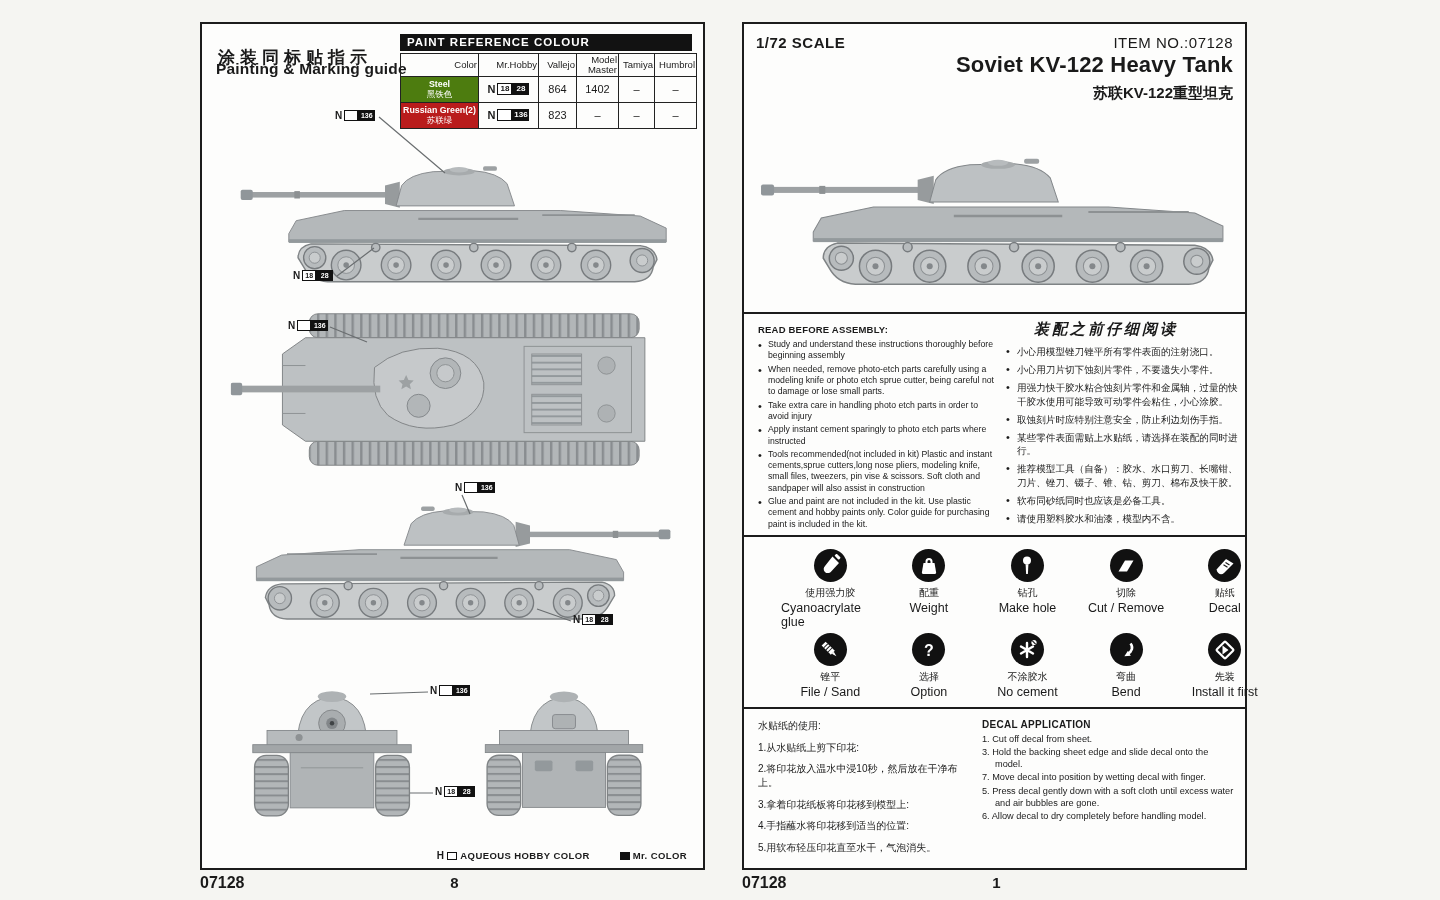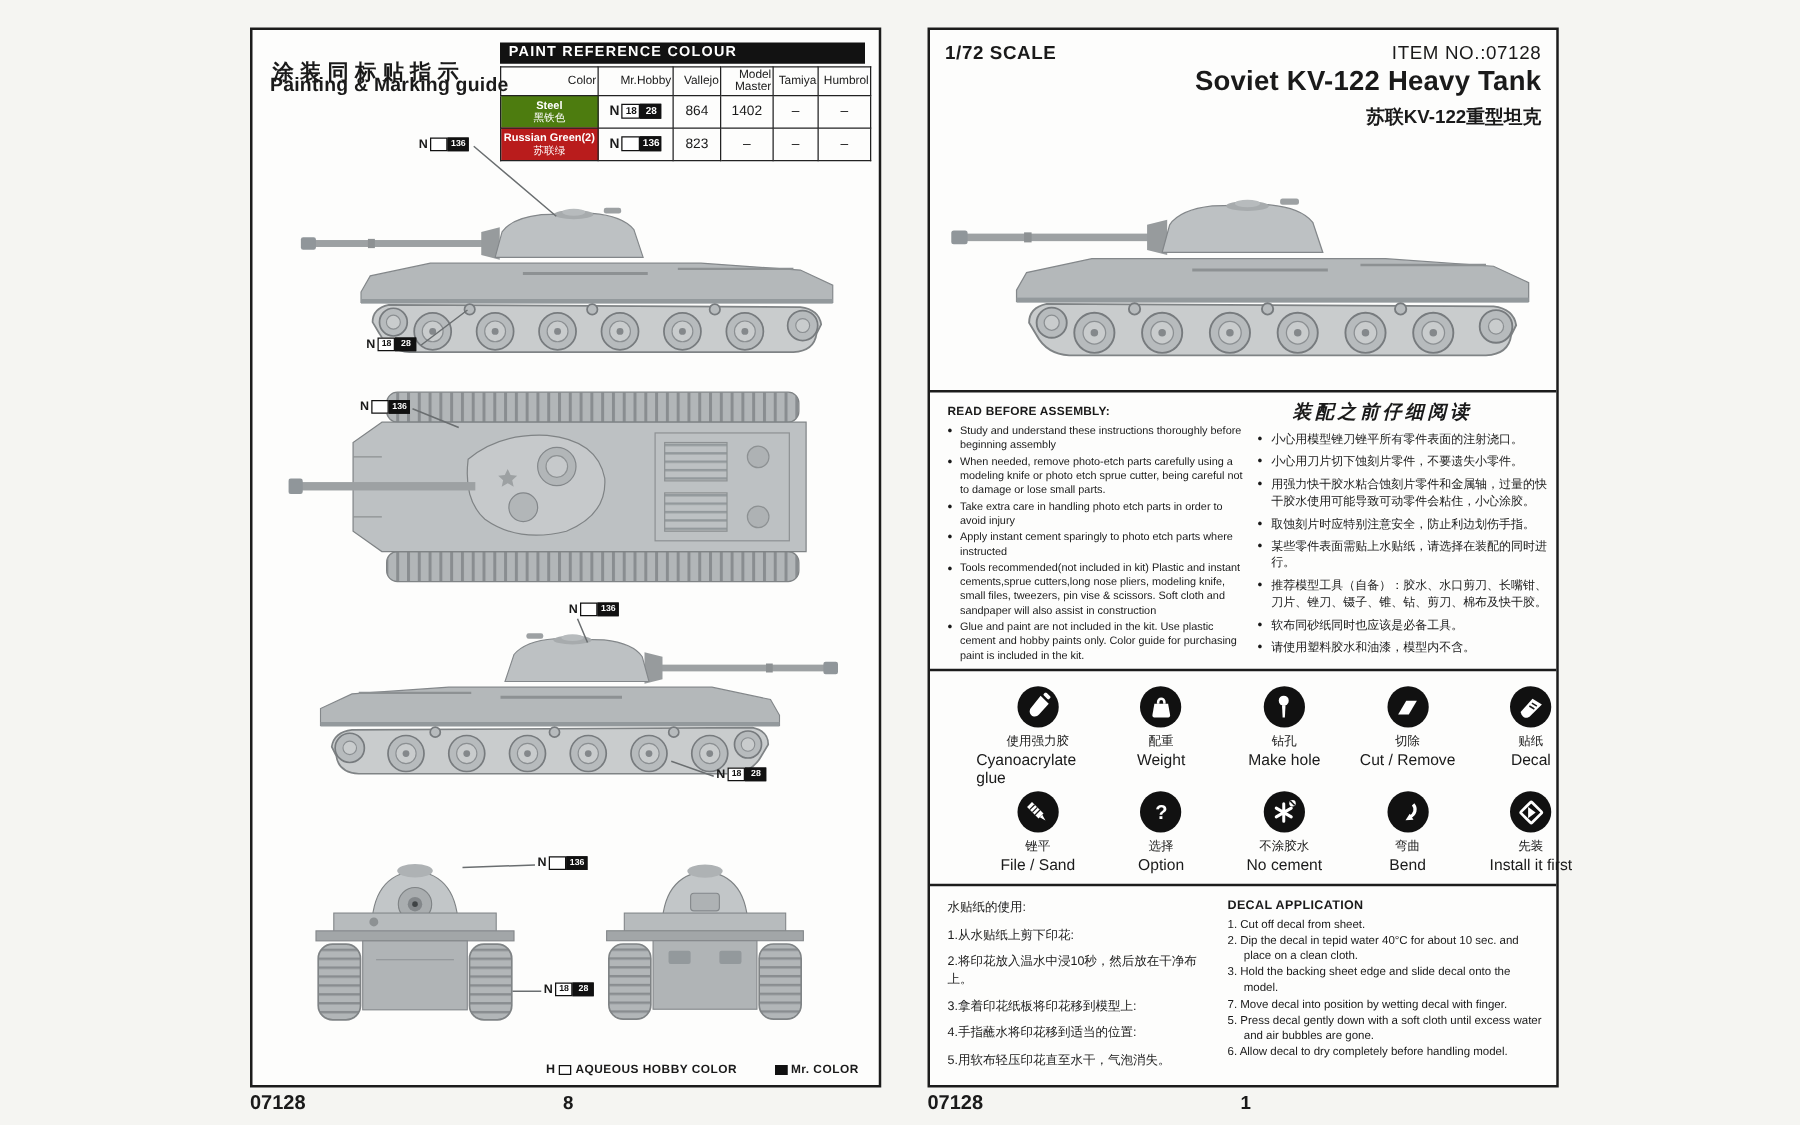--- a/index.html
+++ b/index.html
@@ -502,21 +502,20 @@
         <div>水贴纸的使用:</div>
         <div>1.从水贴纸上剪下印花:</div>
         <div>2.将印花放入温水中浸10秒，然后放在干净布上。</div>
         <div>3.拿着印花纸板将印花移到模型上:</div>
         <div>4.手指蘸水将印花移到适当的位置:</div>
         <div>5.用软布轻压印花直至水干，气泡消失。</div>
       </div>
       <div class="dc-en">
         <div class="dc-en-title">DECAL APPLICATION</div>
         <div class="step">1. Cut off decal from sheet.</div>
-        <div class="step">2. Dip the decal in tepid water 40°C for about 10 sec. and place on a clean cloth.</div>
         <div class="step">3. Hold the backing sheet edge and slide decal onto the model.</div>
         <div class="step">7. Move decal into position by wetting decal with finger.</div>
         <div class="step">5. Press decal gently down with a soft cloth until excess water and air bubbles are gone.</div>
         <div class="step">6. Allow decal to dry completely before handling model.</div>
       </div>
     </div>
   </div>
 
   <div class="footer-row footer-left">
     <span class="item">07128</span>

